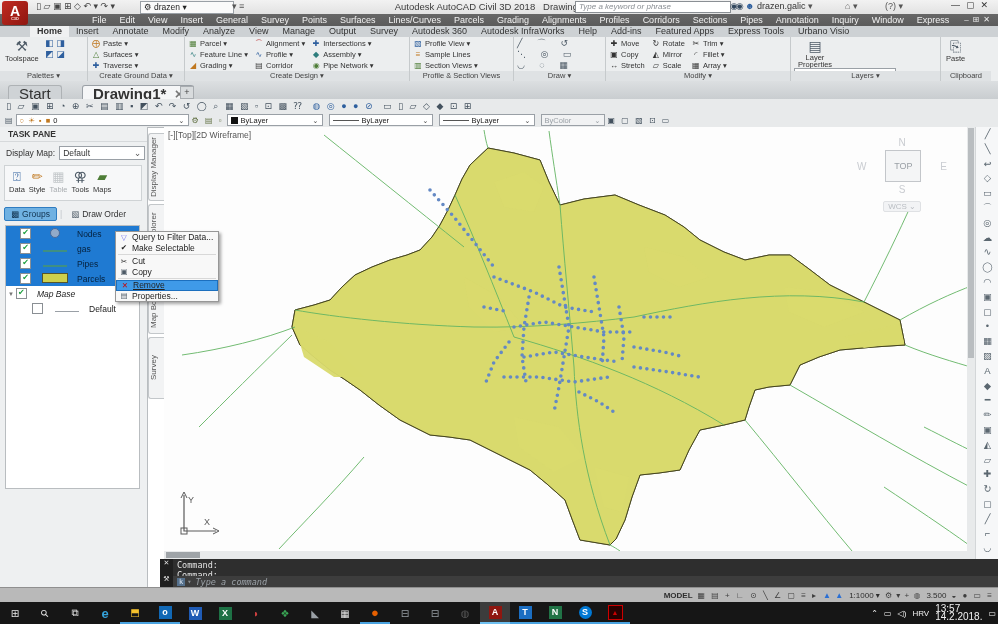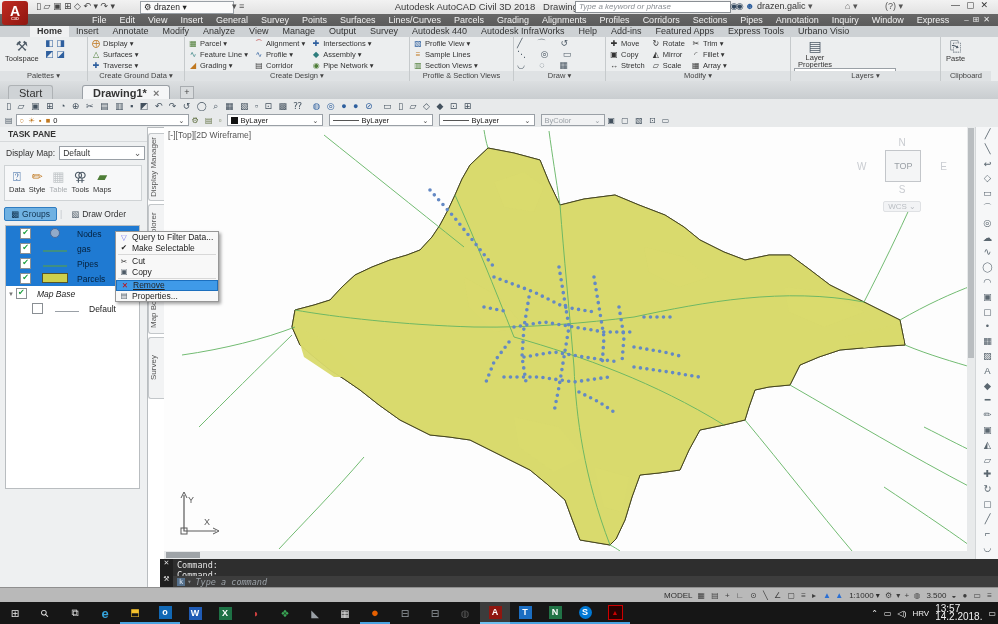--- a/index.html
+++ b/index.html
@@ -33,21 +33,21 @@
   .rpanel .plabel{position:absolute;left:0;right:0;bottom:0;height:10px;background:#dfe2e4;font-size:7.5px;color:#444;text-align:center;line-height:10px;}
   .bigbtn{display:inline-flex;flex-direction:column;align-items:center;font-size:7.5px;color:#333;margin:0 2px;vertical-align:top;}
   .bigbtn .bicon{font-size:14px;line-height:16px;color:#4d5a66;}
   .srow{display:flex;align-items:center;font-size:7.5px;color:#333;height:11px;white-space:nowrap;}
   .srow .sicon{font-size:8px;margin-right:2px;width:10px;text-align:center;}
   .c-green{color:#4e7d37;} .c-blue{color:#2e5f9e;} .c-red{color:#b33;} .c-teal{color:#2e7d7d;} .c-or{color:#c07820;}
   .cols{display:flex;gap:6px;}
   .layerpill{display:flex;align-items:center;background:#fff;border:1px solid #9aa0a6;height:10px;font-size:7.5px;padding:0 2px;width:130px;}
   
   #filetabs{left:0;top:81px;width:998px;height:18px;background:linear-gradient(#dcdfe1,#c9cdd0);}
-  .ftab{position:absolute;top:4px;height:15px;font-size:11px;line-height:15px;padding:0 10px;color:#333;}
+  .ftab{position:absolute;top:4px;height:15px;font-size:15px;line-height:15px;padding:0 10px;color:#333;}
   .ftab.start{left:8px;background:#cfd3d6;border:1px solid #aeb2b5;border-bottom:none;border-radius:3px 3px 0 0;}
   .ftab.active{left:82px;background:#f5f6f7;border:1px solid #9aa0a6;border-bottom:none;border-radius:3px 3px 0 0;font-weight:bold;}
   #newtab{position:absolute;left:180px;top:5px;width:12px;height:11px;background:#d8dbdd;border:1px solid #a8acb0;font-size:9px;line-height:10px;text-align:center;color:#444;}
   
   #toolbar1{left:0;top:99px;width:998px;height:14px;background:#e8eaeb;border-bottom:1px solid #cfd3d5;font-size:9px;line-height:14px;color:#43515e;}
   #toolbar2{left:0;top:113px;width:998px;height:14px;background:#e8eaeb;border-bottom:1px solid #b7bbbe;font-size:8px;line-height:13px;color:#43515e;display:flex;align-items:center;}
   .tstrip{letter-spacing:2px;margin-left:6px;}
   .pill{display:inline-flex;align-items:center;background:#fff;border:1px solid #9aa0a6;height:10px;font-size:7.5px;color:#222;padding:0 3px;margin:0 3px;white-space:nowrap;}
   .pill .sw{width:7px;height:7px;background:#111;margin-right:3px;display:inline-block;}
   .pill .ln{width:26px;height:1px;background:#555;margin-right:3px;display:inline-block;}
@@ -168,21 +168,21 @@
   <div class="row" style="left:30px;">
     <span class="rtab active">Home</span>
     <span class="rtab">Insert</span>
     <span class="rtab">Annotate</span>
     <span class="rtab">Modify</span>
     <span class="rtab">Analyze</span>
     <span class="rtab">View</span>
     <span class="rtab">Manage</span>
     <span class="rtab">Output</span>
     <span class="rtab">Survey</span>
-    <span class="rtab">Autodesk 440</span>
+    <span class="rtab">Autodesk 360</span>
     <span class="rtab">Autodesk InfraWorks</span>
     <span class="rtab">Help</span>
     <span class="rtab">Add-ins</span>
     <span class="rtab">Featured Apps</span>
     <span class="rtab">Express Tools</span>
     <span class="rtab">Urbano Visio</span>
   </div>
 </div>
 
 <div class="abs" id="ribbon">
@@ -191,21 +191,21 @@
         <span class="bicon">⚒</span>
         <span>Toolspace</span>
       </span>
     <span class="pre" style="display:inline-block;font-size:9px;line-height:11px;color:#2e5f9e;">◧ ◨
 ◩ ◪</span>
     <div class="plabel">Palettes ▾</div>
   </div>
   <div class="rpanel" style="width:97px;">
     <div class="srow">
         <span class="sicon c-or">⨁</span>
-        <span>Display ▾</span>
+        <span>Paste ▾</span>
       </div>
     <div class="srow">
         <span class="sicon c-green">△</span>
         <span>Surfaces ▾</span>
       </div>
     <div class="srow">
         <span class="sicon c-blue">✚</span>
         <span>Traverse ▾</span>
       </div>
     <div class="plabel">Create Ground Data ▾</div>
@@ -596,21 +596,21 @@
   <div>Command:</div>
   <div id="cmdinput">
     <span id="cmdchip">k</span>
     <span style="color:#8a8f94;font-size:7px;margin-right:4px;">▾</span>
     <span id="cmdprompt">Type a command</span>
   </div>
 </div>
 
 <div class="abs" id="statusbar">
   <div id="statusright">
-    <span style="font-weight:normal;">MODEL</span>
+    <span style="font-weight:bold;">MODEL</span>
     <span style="letter-spacing:2px;color:#3e3e3e;">▦ ▤ + ∟ ⊙ ╲ ∠ ▢ ≡ ▸</span>
     <span class="blue" style="letter-spacing:1px;">▲ ▲</span>
     <span>1:1000 ▾</span>
     <span style="letter-spacing:1px;color:#3e3e3e;">⚙ ▾ + ◍</span>
     <span>3.500</span>
     <span style="letter-spacing:2px;color:#3e3e3e;">◒ ● ▭ ≡</span>
   </div>
 </div>
 
 <div class="abs" id="taskbar">

